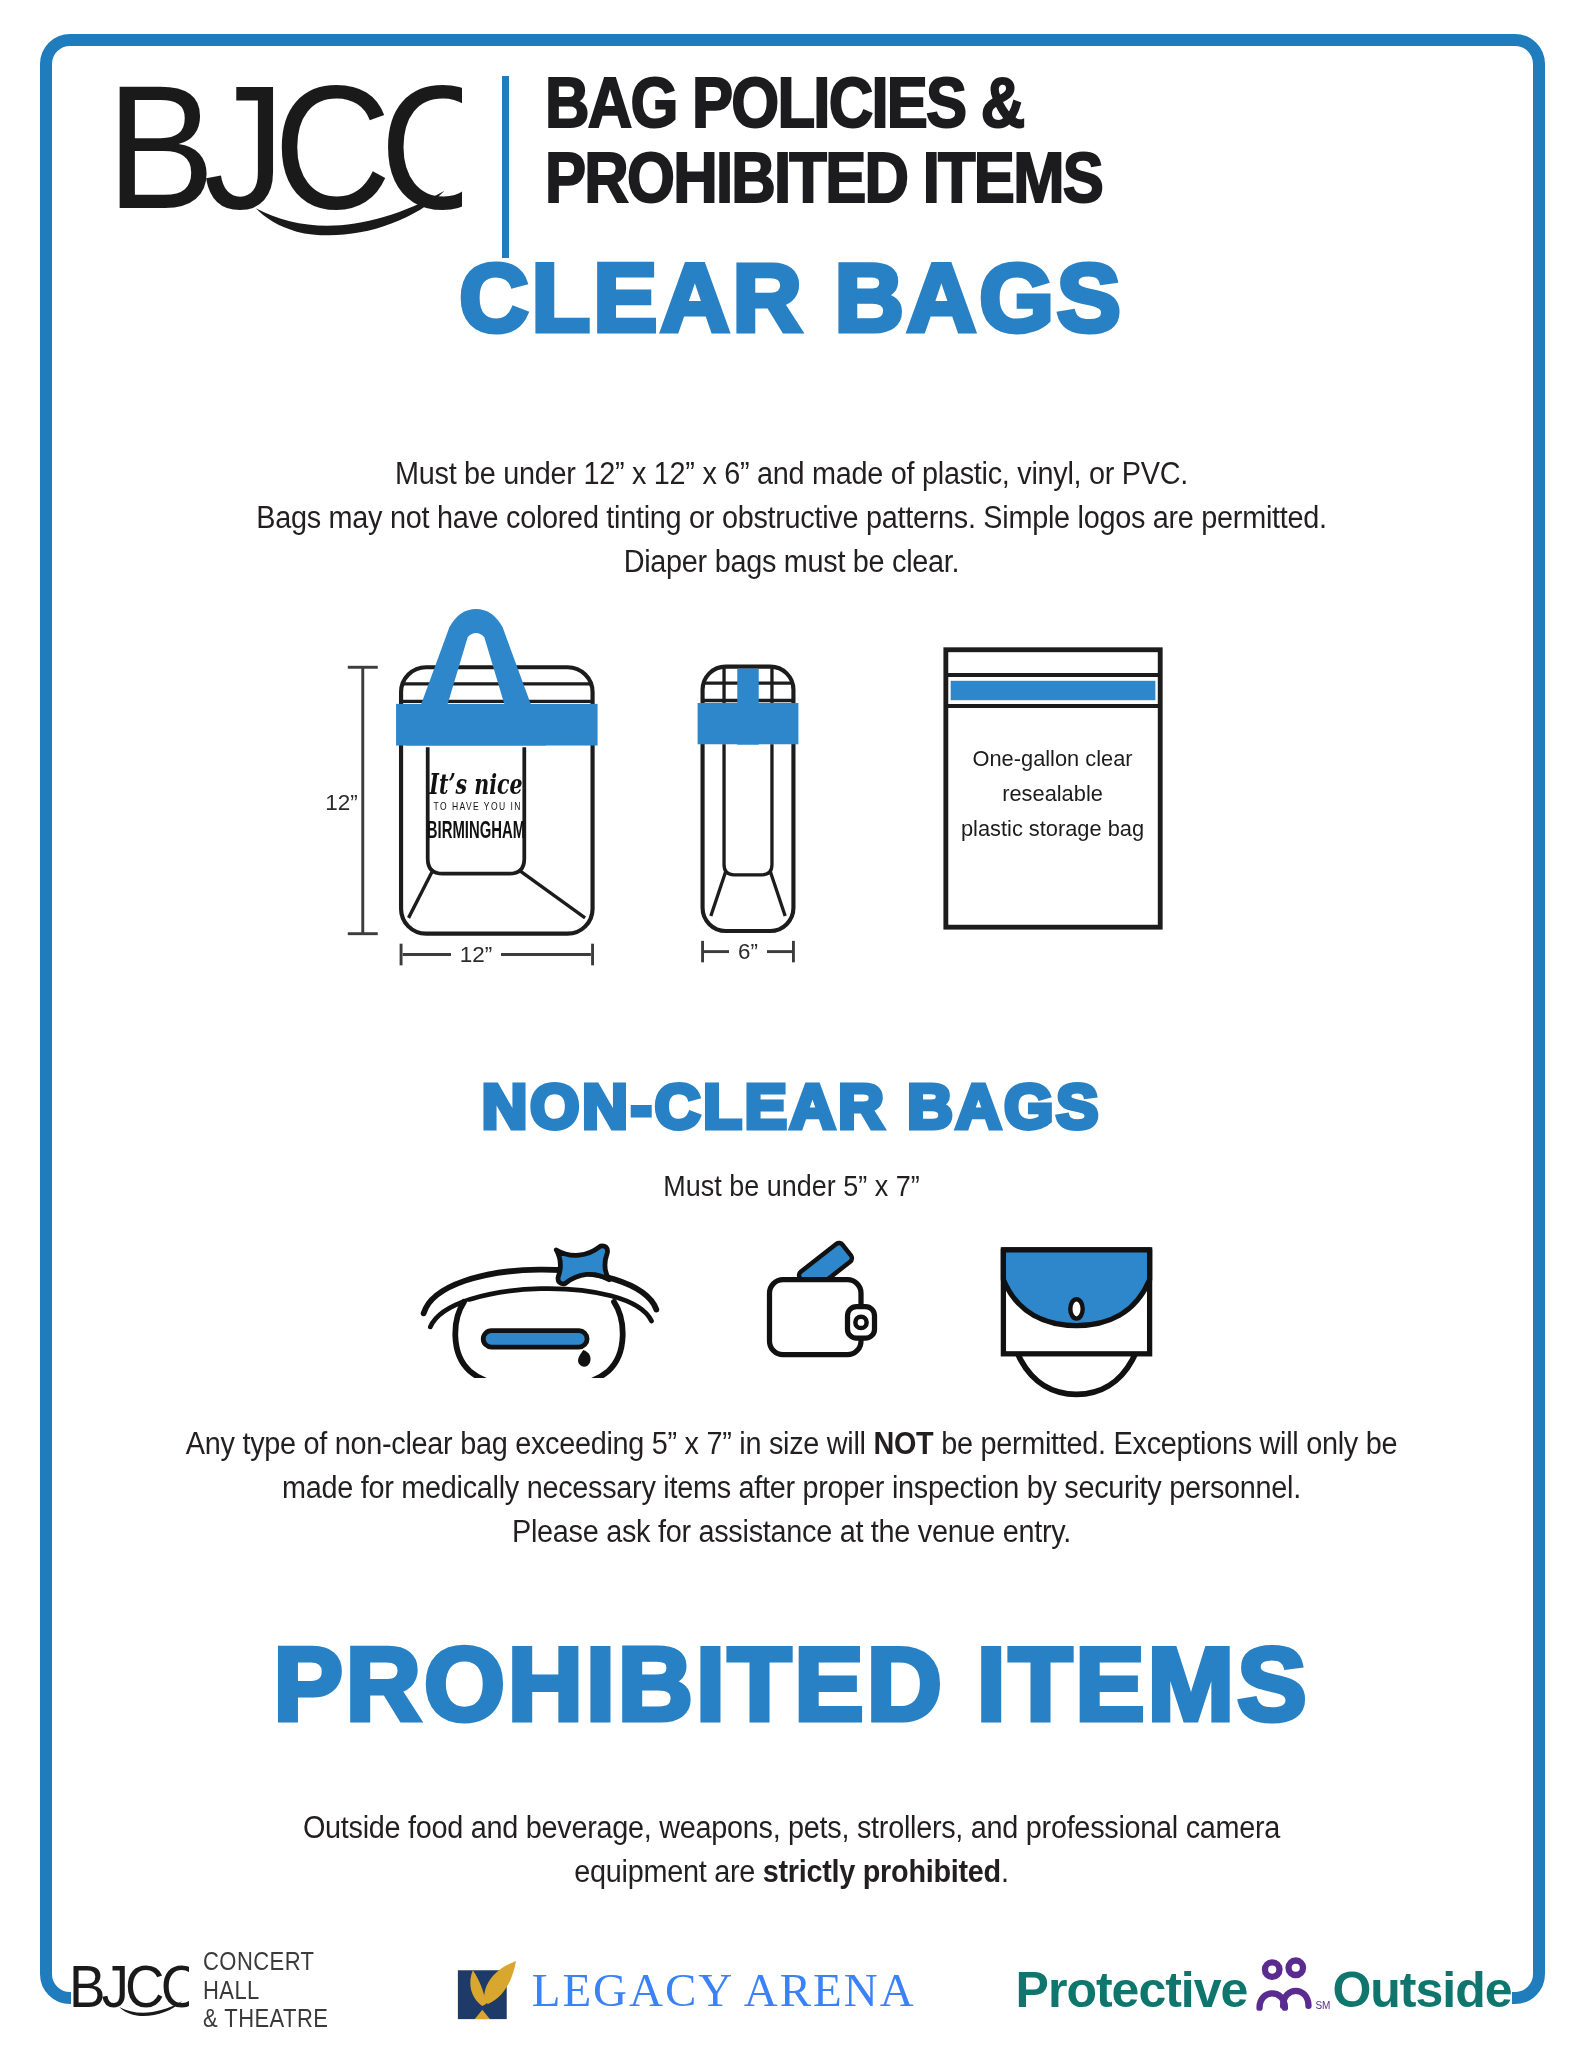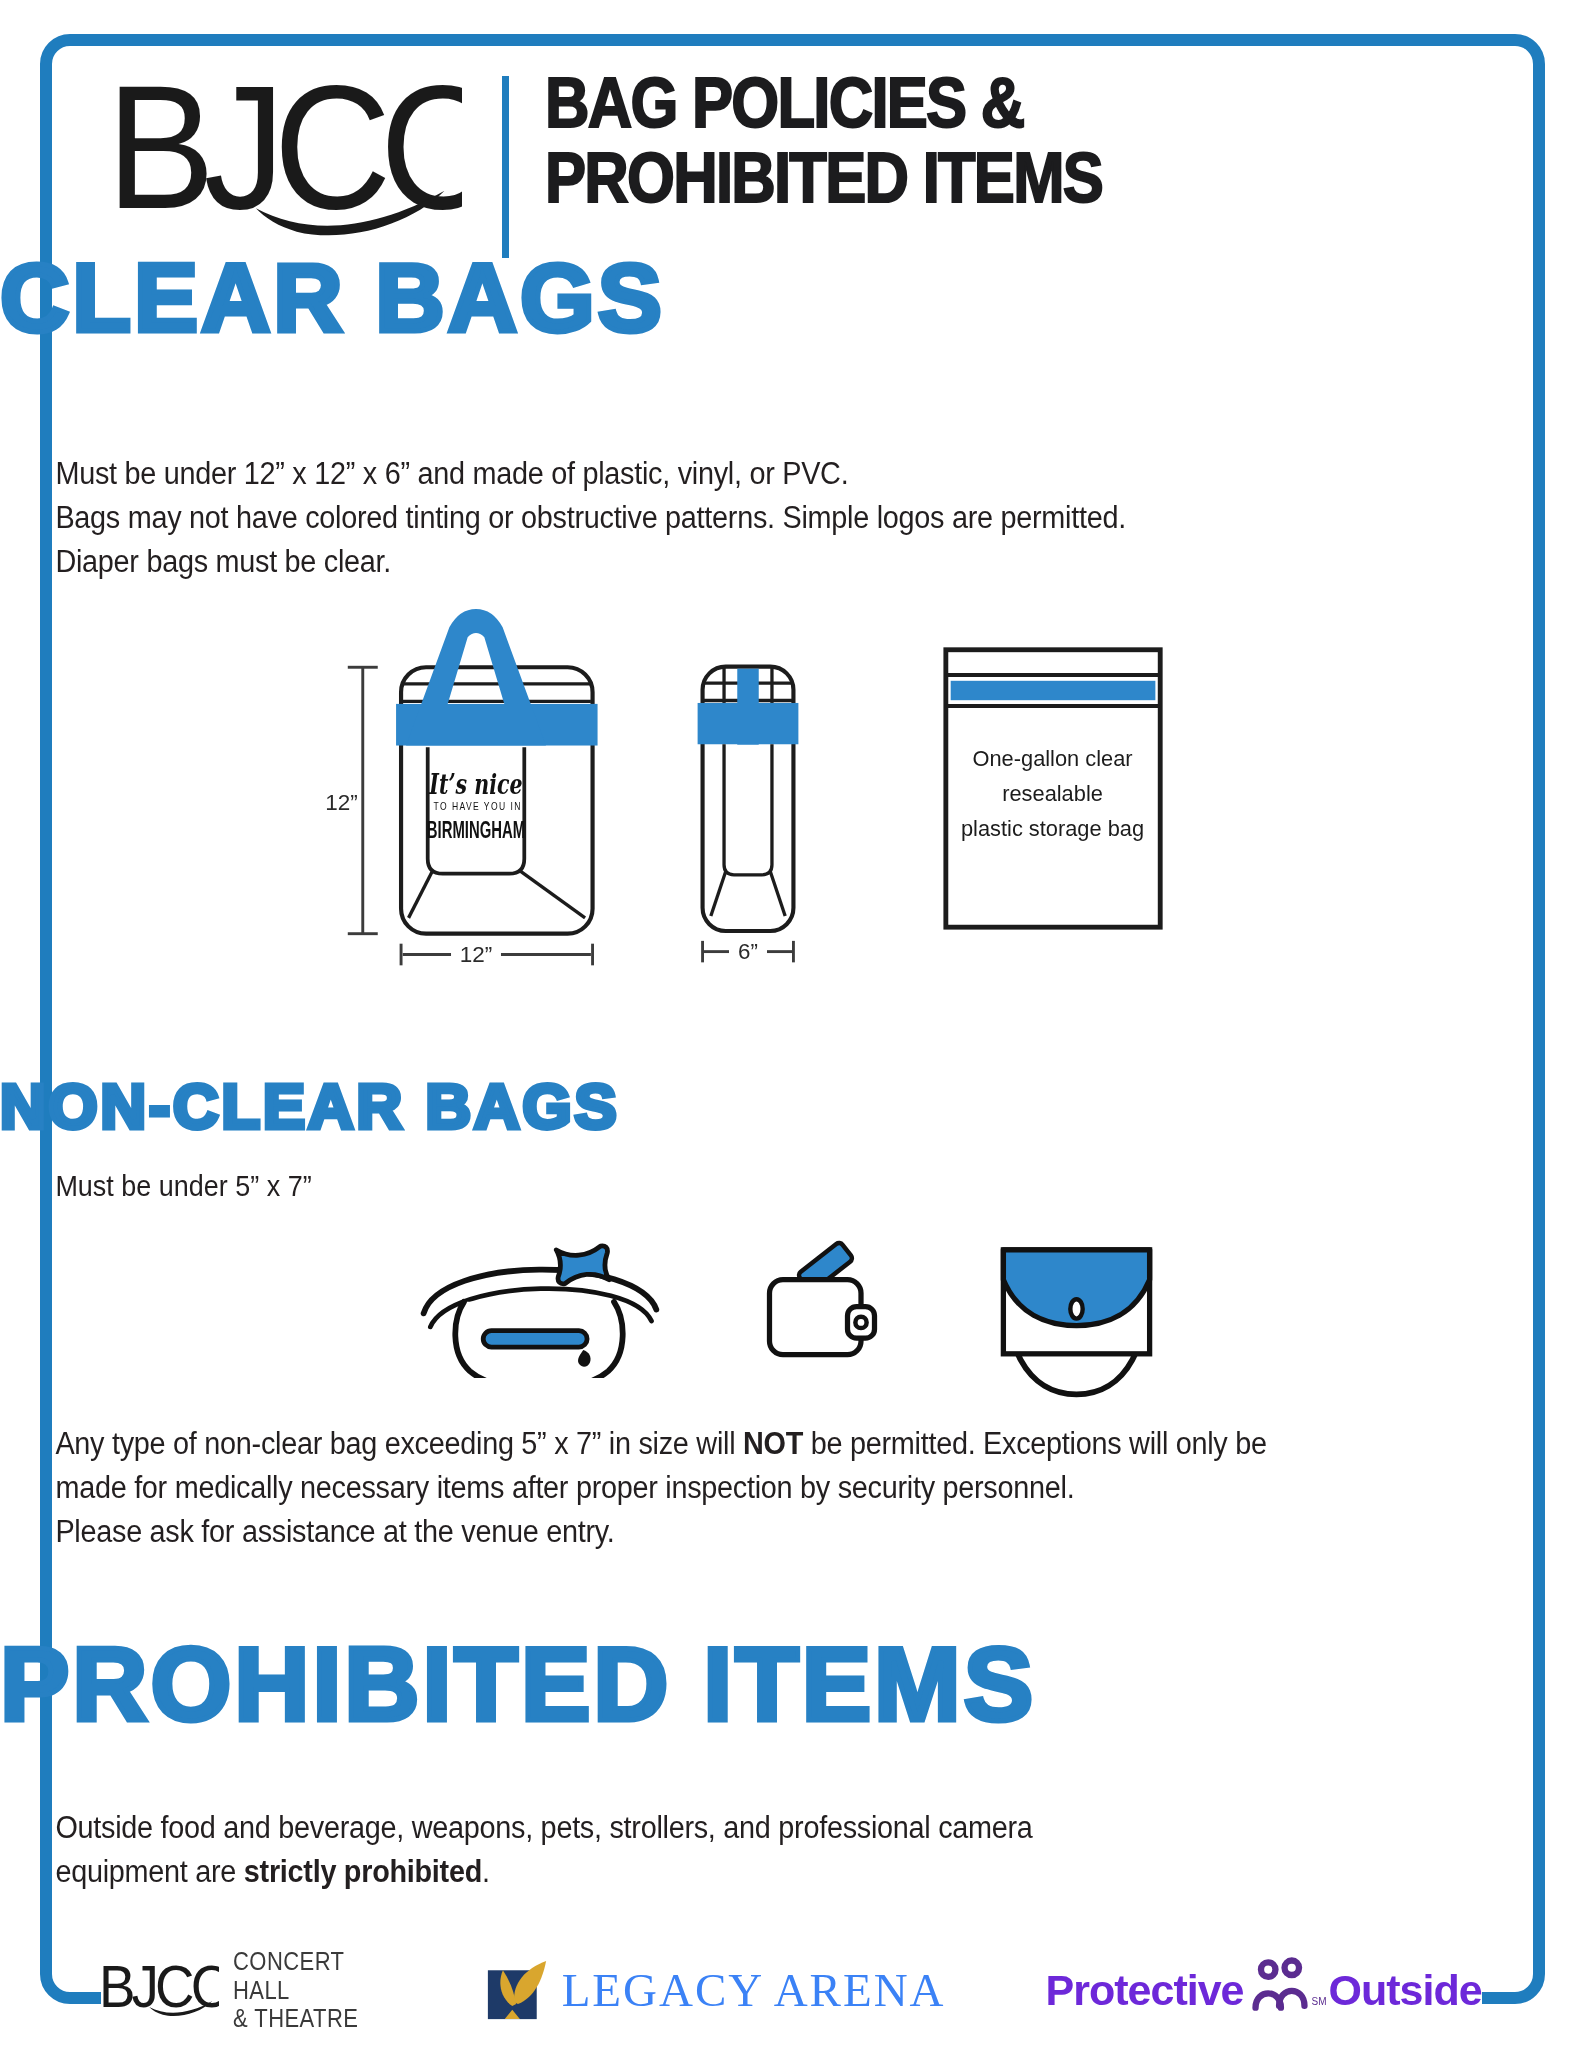--- a/index.html
+++ b/index.html
@@ -15,21 +15,21 @@
   
   .header { position:absolute; left:112px; top:46px; display:flex; align-items:flex-start; z-index:2; }
   .bjcc-logo-main { display:block; }
   .hdr-divider { width:7px; height:182px; background:#1f7dbe; margin:30px 0 0 40px; }
   .hdr-title {
     margin:20px 0 0 36px; font-weight:bold; font-size:70px; line-height:1.07;
     letter-spacing:-2px; color:#1c1c1e; -webkit-text-stroke:2px #1c1c1e;
     transform:scaleX(0.88); transform-origin:left top; white-space:nowrap;
   }
   
-  .content { position:relative; z-index:1; padding-top:250px; }
+  .content { position:relative; z-index:1; padding-top:250px; text-align:center; }
   .poster-heading {
     font-weight:bold; color:#2781c4; -webkit-text-stroke:5px #2781c4;
     line-height:1.0; letter-spacing:3px; white-space:nowrap;
   }
   .h-clear { font-size:96px; }
   .h-nonclear { font-size:63px; margin-top:108px; }
   .h-prohibited { font-size:104px; margin-top:78px; }
   .body-text {
     font-size:31px; line-height:1.42; letter-spacing:-0.3px; color:#231f20;
     transform:scaleX(0.93); transform-origin:center top;
@@ -61,21 +61,21 @@
   .foot-bjcc-text {
     margin-left:14px; font-size:25px; letter-spacing:0.5px; color:#3a3a3a;
     line-height:1.15; text-align:left; transform:scaleX(0.88); transform-origin:left center;
   }
   .foot-legacy { margin-left:96px; }
   .legacy-name {
     margin-left:14px; font-family:"Liberation Serif", serif; font-size:47px;
     color:#3b82f6; letter-spacing:2px; white-space:nowrap;
   }
   .foot-protective { margin-left:100px; }
-  .prot-word { font-weight:bold; font-size:43px; color:#6d28d9; letter-spacing:-1px; }
+  .prot-word { font-weight:bold; font-size:50px; color:#0f766e; letter-spacing:-1px; }
   .prot-icon { margin:-10px 2px 0 8px; }
   .prot-sm { font-size:10px; color:#5b2c90; align-self:flex-end; margin:0 2px 8px 0;text-align:right; }
   svg text { font-family:"Liberation Sans", sans-serif; }
   .script-text { font-family:"DejaVu Serif", serif; font-style:italic; font-weight:bold; }
 </style>
 </head>
 <body>
 
 <div class="frame"></div>
 

